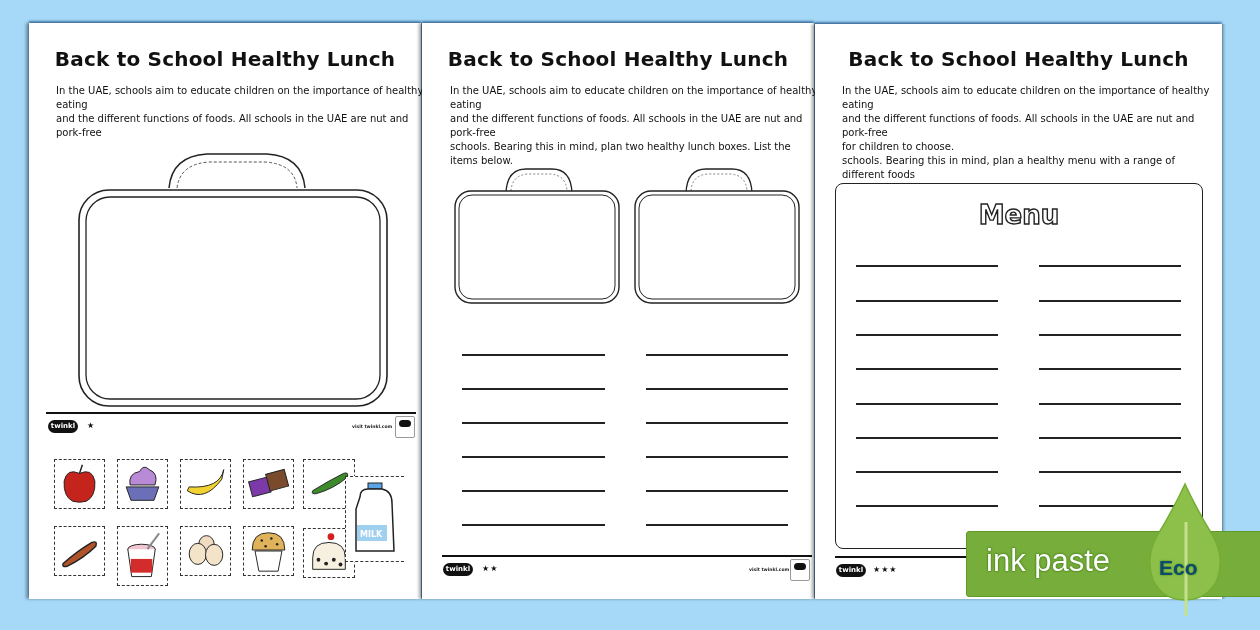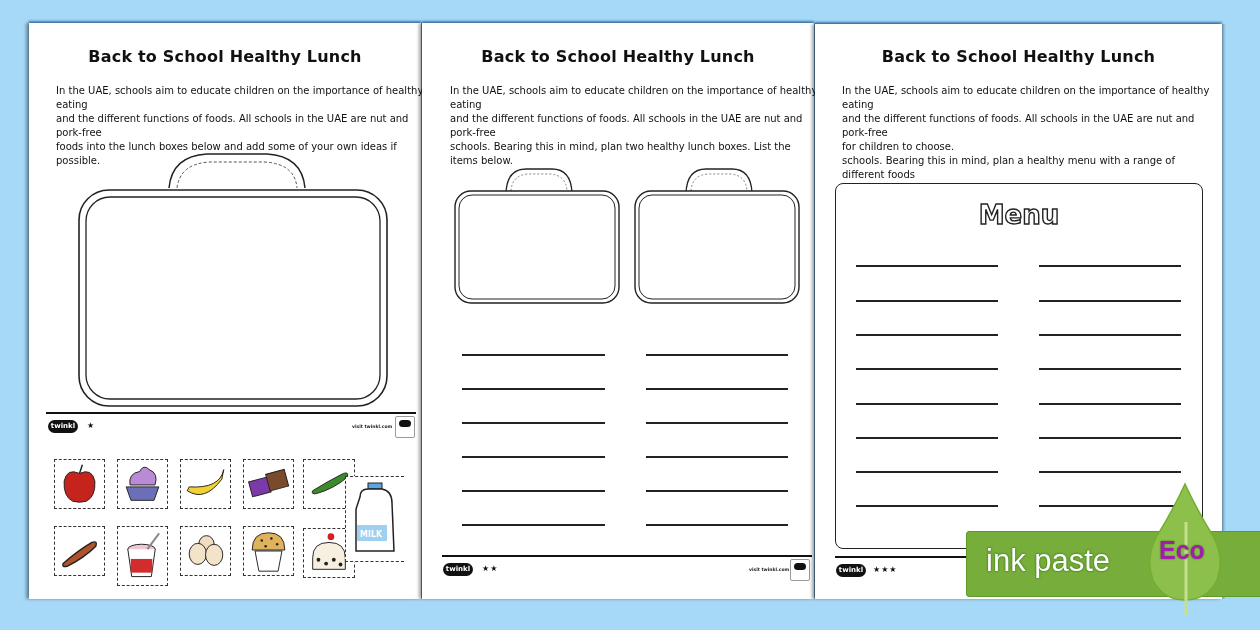--- a/index.html
+++ b/index.html
@@ -1,46 +1,45 @@
 <!DOCTYPE html>
 <html><head>
 <meta charset="utf-8">
 <style>
   html,body{margin:0;padding:0;}
   body{width:1260px;height:630px;background:#a6d9f8;position:relative;overflow:hidden;font-family:"DejaVu Sans",sans-serif;}
   .page{position:absolute;background:#fff;box-shadow:-3px 0 3px rgba(0,0,0,0.35), 0 -2px 2px rgba(20,80,140,0.6);}
   .page::after{content:"";position:absolute;right:-4px;top:0;bottom:0;width:4px;background:linear-gradient(90deg,rgba(0,0,0,0.25),rgba(0,0,0,0));}
-  .title{position:absolute;left:0;right:0;text-align:center;font-weight:bold;font-size:16px;color:#111;font-family:"DejaVu Sans",sans-serif;letter-spacing:0.2px;}
+  .title{position:absolute;left:0;right:0;text-align:center;font-weight:bold;font-size:20px;color:#111;font-family:"DejaVu Sans",sans-serif;letter-spacing:0.2px;}
   .intro{position:absolute;font-size:10px;line-height:14px;color:#111;font-family:"DejaVu Sans",sans-serif;}
   .lunchbox{position:absolute;}
   .line{position:absolute;height:1.5px;background:#222;}
   .footer-rule{position:absolute;height:2px;background:#111;}
   .twinkl-logo{position:absolute;background:#111;color:#fff;border-radius:10px;font-size:7px;font-weight:bold;text-align:center;line-height:13px;width:30px;height:13px;font-family:"DejaVu Sans",sans-serif;}
   .stars{position:absolute;font-size:8px;color:#111;letter-spacing:1px;}
   .visit{position:absolute;font-size:4.5px;color:#222;font-weight:bold;}
   .badge{position:absolute;width:18px;height:20px;border:1px solid #999;background:#fff;border-radius:2px;}
   .badge::before{content:"";position:absolute;left:3px;top:3px;width:12px;height:7px;background:#111;border-radius:6px;}
   .food-card{position:absolute;border:1.5px dashed #333;background:#fff;}
   .food-card svg{position:absolute;left:0;top:0;width:100%;height:100%;}
   .menu-box{position:absolute;border:1.5px solid #222;border-radius:8px;}
   .menu-title{position:absolute;left:0;right:0;text-align:center;font-size:26px;font-weight:bold;color:#fff;-webkit-text-stroke:1.4px #222;font-family:"DejaVu Sans",sans-serif;}
   .eco-banner{position:absolute;left:966px;top:531px;width:300px;height:64px;background:#77ad3b;border:1.5px solid #5d9a26;border-radius:3px;}
   .eco-text{position:absolute;left:19px;top:11px;font-size:31px;color:#fff;font-family:"Liberation Sans",sans-serif;text-shadow:0 0 2px #3f7f12,0 0 2px #3f7f12;}
   .eco-leaf{position:absolute;left:1145px;top:482px;width:80px;height:136px;}
-  .eco-label{position:absolute;left:1159px;top:536px;font-size:25px;font-weight:bold;color:#a21caf;font-family:"Liberation Sans",sans-serif;text-shadow:0 0 2px #3f7f12;}
+  .eco-label{position:absolute;left:1159px;top:556px;font-size:21px;font-weight:bold;color:#0c4a6e;font-family:"Liberation Sans",sans-serif;text-shadow:0 0 2px #3f7f12;}
 </style>
 </head>
 <body>
 
 <div class="page" style="left:29px;top:23px;width:392px;height:576px;">
   <div class="title" style="top:24px;">Back to School Healthy Lunch</div>
   <div class="intro" style="left:27px;top:61px;width:370px;">
     <div>In the UAE, schools aim to educate children on the importance of healthy eating</div>
     <div>and the different functions of foods. All schools in the UAE are nut and pork-free</div>
-    <div>foods into the lunch boxes below and add some of your own ideas if possible.</div>
   </div>
   <svg class="lunchbox" style="left:48px;top:125px;" width="312" height="260" viewBox="0 0 312 260">
     <path d="M92 40 Q95 8 130 6 L190 6 Q225 8 228 40" fill="none" stroke="#222" stroke-width="1.5"></path>
     <path d="M100 40 Q103 16 132 14 L188 14 Q218 16 220 40" fill="none" stroke="#555" stroke-width="1" stroke-dasharray="3,2"></path>
     <rect x="2" y="42" width="308" height="216" rx="30" fill="#fff" stroke="#222" stroke-width="1.6"></rect>
     <rect x="9" y="49" width="294" height="202" rx="24" fill="none" stroke="#222" stroke-width="1.3"></rect>
   </svg>
   <div class="footer-rule" style="left:17px;top:389px;width:370px;"></div>
   <div class="twinkl-logo" style="left:19px;top:397px;">twinkl</div>
   <div class="stars" style="left:58px;top:398px;">★</div>

